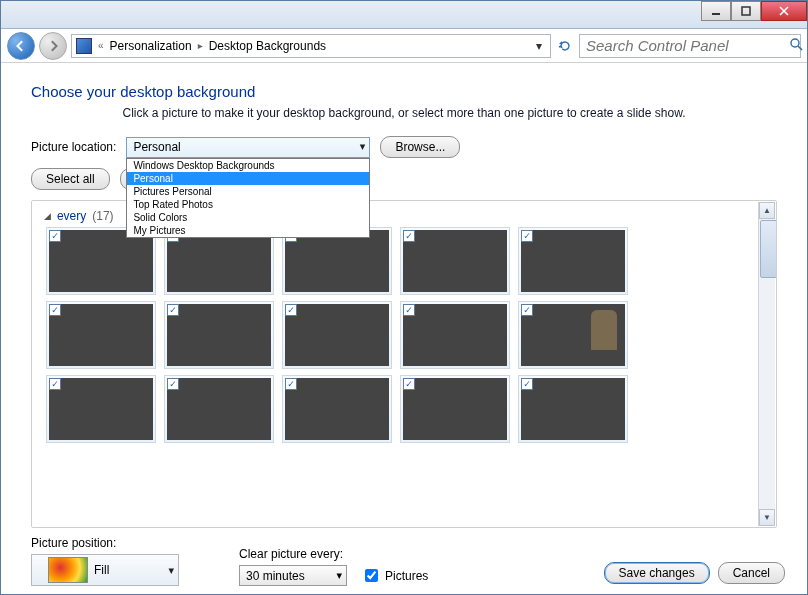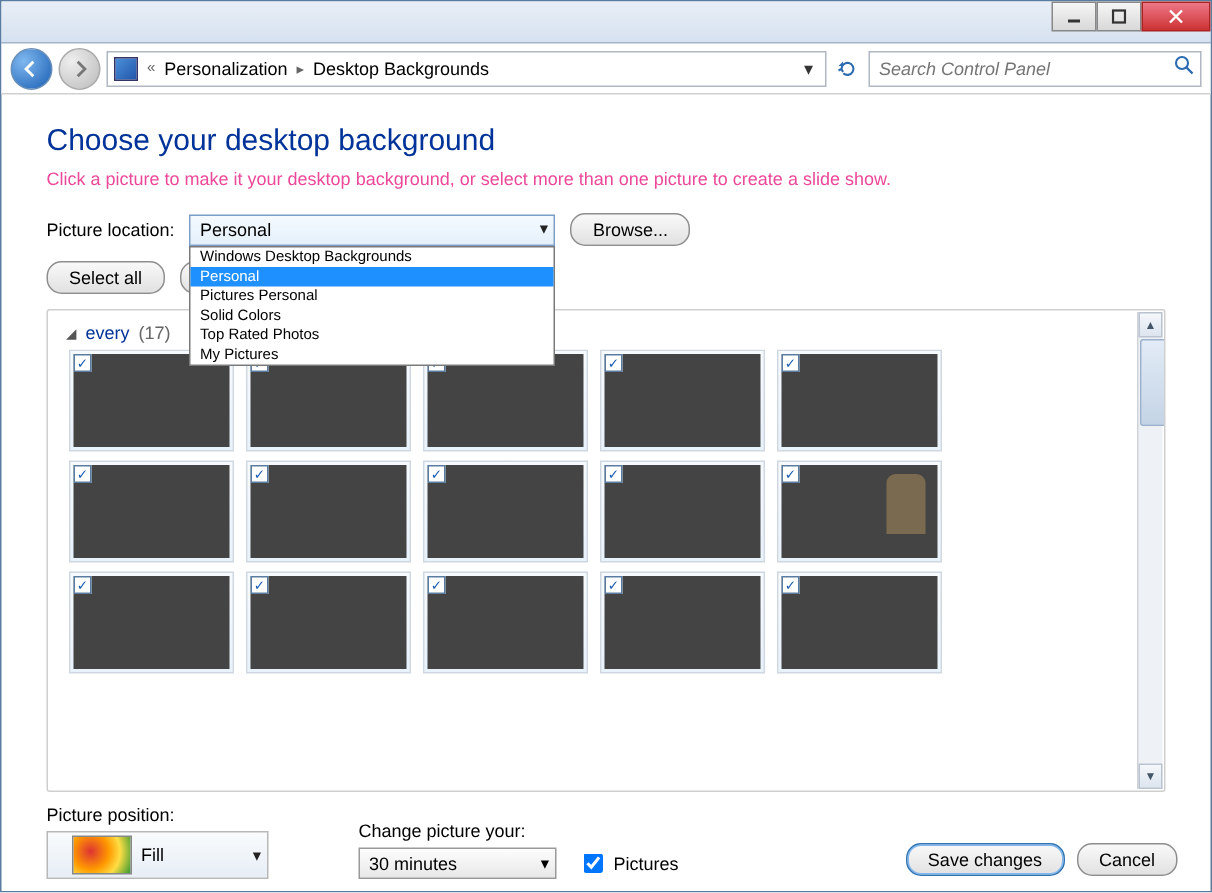--- a/index.html
+++ b/index.html
@@ -19,27 +19,27 @@
 .navball { width:28px; height:28px; border-radius:50%; background: radial-gradient(circle at 30% 30%, #7fb7ef, #1a5fb4); border:1px solid #6a8fb8; display:flex; align-items:center; justify-content:center; color:#fff; font-size:14px; cursor:pointer; }
 .navball.fwd { background: radial-gradient(circle at 30% 30%, #eee, #bbb); color:#666; border-color:#aaa; }
 .navball svg { width:12px; height:12px; fill:#fff; }
 .navball.fwd svg { fill:#777; }
 .breadcrumb { flex:1; height:24px; border:1px solid #b0b8c4; background:#fff; display:flex; align-items:center; padding:0 4px; font-size:12px; gap:6px; }
 .breadcrumb .app-icon { width:16px; height:16px; background:linear-gradient(135deg,#4a90d9,#2255aa); border:1px solid #336; }
 .breadcrumb .chev { color:#666; font-size:10px; }
 .breadcrumb .dd { width:14px; text-align:center; color:#333; cursor:pointer; }
 .refresh-btn { width:20px; height:20px; display:flex; align-items:center; justify-content:center; cursor:pointer; }
 .searchbox { width:222px; height:24px; border:1px solid #b0b8c4; display:flex; align-items:center; padding:0 4px; }
-.searchbox input { flex:1; border:none; outline:none; font-size:12px; color:#0c4a6e; font-style:italic; background:transparent; }
+.searchbox input { flex:1; border:none; outline:none; font-size:15px; color:#0c4a6e; font-style:italic; background:transparent; }
 .searchbox .mag { color:#2b6cb1; }
 
 
 .content { position:absolute; top:64px; left:0; right:0; bottom:0; padding: 18px 30px 8px 30px; display:flex; flex-direction:column; }
-h2 { margin:0 0 6px 0; color:#003399; font-weight:400; font-size:20px; }
-.sub { font-size:12px; color:#ec4899; margin-bottom:16px; }
+h2 { margin:0 0 6px 0; color:#003399; font-weight:400; font-size:15px; }
+.sub { font-size:12px; color:#0f172a; margin-bottom:16px;text-align:center; }
 
 .row { display:flex; align-items:center; gap:10px; font-size:12px; margin-bottom:10px; }
 .label { color:#000; }
 
 .combo-wrap { position:relative; }
 .combo { width:244px; height:21px; border:1px solid #7a9ec6; background:linear-gradient(#eaf3fb,#d2e6f8); display:flex; align-items:center; padding:0 18px 0 6px; font-size:12px; cursor:pointer; position:relative; }
 .combo::after { content:"▾"; position:absolute; right:4px; top:2px; font-size:11px; color:#222; }
 .combo.open { background:linear-gradient(#f5faff,#e4f0fb); }
 .dropdown-list { position:absolute; top:21px; left:0; width:244px; background:#fff; border:1px solid #7a7a7a; z-index:50; font-size:10px; }
 .dropdown-list div { padding:1px 6px; cursor:pointer; }
@@ -79,21 +79,21 @@
 .scrollbar { position:absolute; right:1px; top:1px; bottom:1px; width:17px; background:#eef2f7; border-left:1px solid #d0d4da; }
 .scrollbar .arrow { height:17px; background:linear-gradient(#f4f7fb,#dde5ef); border:1px solid #bac3cf; margin:0; font-size:8px; display:flex;align-items:center;justify-content:center; color:#456; cursor:pointer; }
 .scrollbar .thumb { height:58px; margin:1px; background:linear-gradient(#e2ebf6,#c4d4e6); border:1px solid #9ab0cc; border-radius:2px; cursor:pointer; }
 
 
 .bottom { display:flex; gap:60px; padding-top:8px; font-size:12px; align-items:flex-end; }
 .col { display:flex; flex-direction:column; gap:4px; }
 .pospreview { width:148px; height:32px; border:1px solid #b8b8b8; background:linear-gradient(#f9fbfd,#e7eef6); display:flex; align-items:center; gap:6px; padding:2px 18px 2px 16px; cursor:pointer; position:relative; }
 .pospreview::after{content:"▾"; position:absolute; right:4px; font-size:11px; color:#222;}
 .pospreview .mini { width:40px; height:26px; background:radial-gradient(circle at 30% 40%,#d33,#f90 40%,#fd4 65%,#393); border:1px solid #888; }
-.timecombo { width:132px; height:21px; border:1px solid #999; background:linear-gradient(#fdfdfd,#e8e8e8); padding:0 18px 0 6px; display:flex;align-items:center; font-size:12px; cursor:pointer; position:relative; }
+.timecombo { width:108px; height:21px; border:1px solid #999; background:linear-gradient(#fdfdfd,#e8e8e8); padding:0 18px 0 6px; display:flex;align-items:center; font-size:12px; cursor:pointer; position:relative; }
 .timecombo::after{content:"▾"; position:absolute; right:4px; font-size:11px;}
 .shuffle { display:flex; align-items:center; gap:4px; }
 .shuffle input { width:13px; height:13px; }
 
 
 .footer { position:absolute; bottom:10px; right:22px; display:flex; gap:8px; }
 </style>
 </head>
 <body>
 
@@ -162,22 +162,22 @@
     <div class="row">
       <span class="label">Picture location:</span>
       <div class="combo-wrap">
         <div class="combo open">
           <span>Personal</span>
         </div>
         <div class="dropdown-list">
           <div>Windows Desktop Backgrounds</div>
           <div class="sel">Personal</div>
           <div>Pictures Personal</div>
+          <div>Top Rated Photos</div>
           <div>Solid Colors</div>
-          <div>Top Rated Photos</div>
           <div>My Pictures</div>
         </div>
       </div>
       <div class="btn">Browse...</div>
     </div>
 
     <div class="row">
       <div class="btn">Select all</div>
       <div class="btn">Clear all</div>
     </div>
@@ -268,21 +268,21 @@
 
     <div class="bottom">
       <div class="col">
         <span>Picture position:</span>
         <div class="pospreview">
           <div class="mini"></div>
           <span>Fill</span>
         </div>
       </div>
       <div class="col">
-        <span>Change picture your:</span>
+        <span>Clear picture every:</span>
         <div style="display:flex; gap:14px; align-items:center;">
           <div class="timecombo">
             <span>30 minutes</span>
           </div>
           <label class="shuffle">
             <input type="checkbox" checked="" style="">
             <span>Pictures</span>
           </label>
         </div>
       </div>

